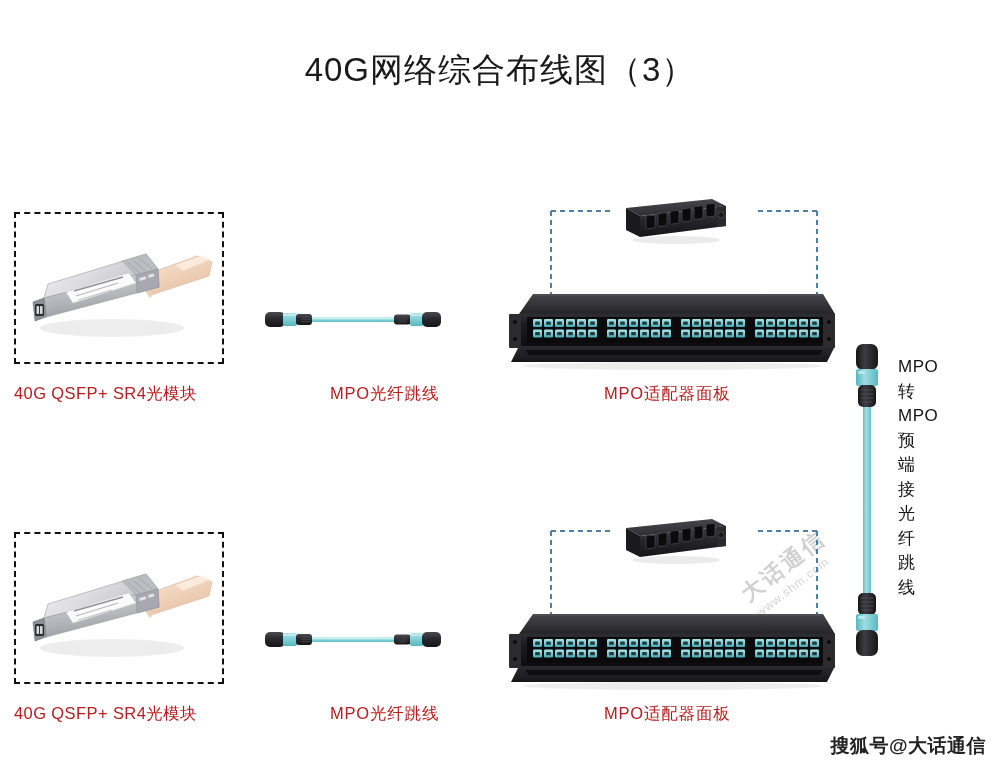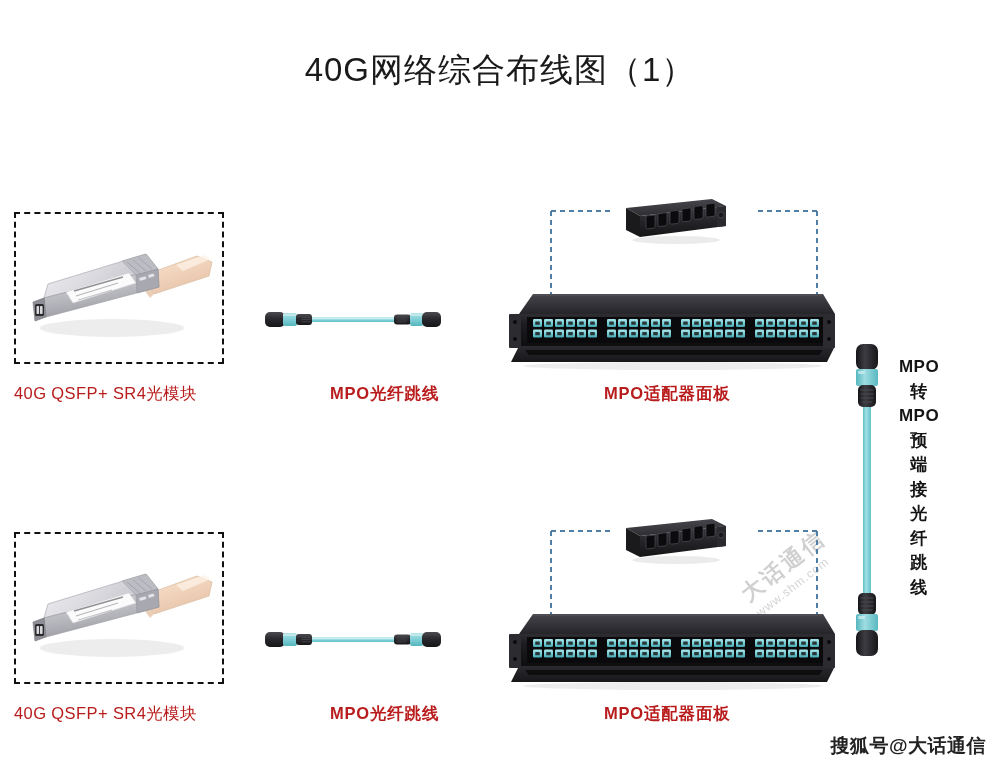--- a/index.html
+++ b/index.html
@@ -40,21 +40,21 @@
   .caption {
     position: absolute;
     font-size: 16.5px;
     line-height: 20px;
     color: #b91c1c;
     white-space: nowrap;
     font-weight: 500;
     letter-spacing: 0.4px;
   }
   .caption.bold {
-    font-weight: 700;
+    font-weight: 400;
     letter-spacing: 0.8px;
   }
 
   
   .dashbox {
     position: absolute;
     border: 2px dashed #111111;
     background: #ffffff;
     box-sizing: border-box;
   }
@@ -85,25 +85,24 @@
   .leader svg { display:block; overflow: visible; }
 
   
   .trunk { position: absolute; }
   .trunk svg { display:block; }
 
   
   .vcaption {
     position: absolute;
     width: 42px;
-    text-align: center;
     font-size: 17px;
     line-height: 24.5px;
     color: #141414;
-    font-weight: 700;
+    font-weight: 400;
     letter-spacing: 0.5px;
   }
   .vcaption span { display: block; }
 
   
   .wm-diag {
     position: absolute;
     color: rgba(150,150,150,0.45);
     font-size: 22px;
     font-weight: 700;
@@ -130,21 +129,21 @@
     letter-spacing: 0.5px;
     white-space: nowrap;
     margin-top: 17px;
   }
 </style>
 </head>
 <body>
 
 <div id="page">
 
-  <div class="title">40G网络综合布线图（1）</div>
+  <div class="title">40G网络综合布线图（3）</div>
 
   <div class="wm-diag" style="left:735px; top:585px;">
     <span>大话通信</span>
     <span class="sub">www.shm.com</span>
   </div>
 
   <div class="dashbox" style="left:14px; top:212px; width:210px; height:152px;"></div>
 
   <div class="qsfp-wrap" style="left:26px; top:232px;">
     <svg viewBox="0 0 190 120" xmlns="http://www.w3.org/2000/svg">

